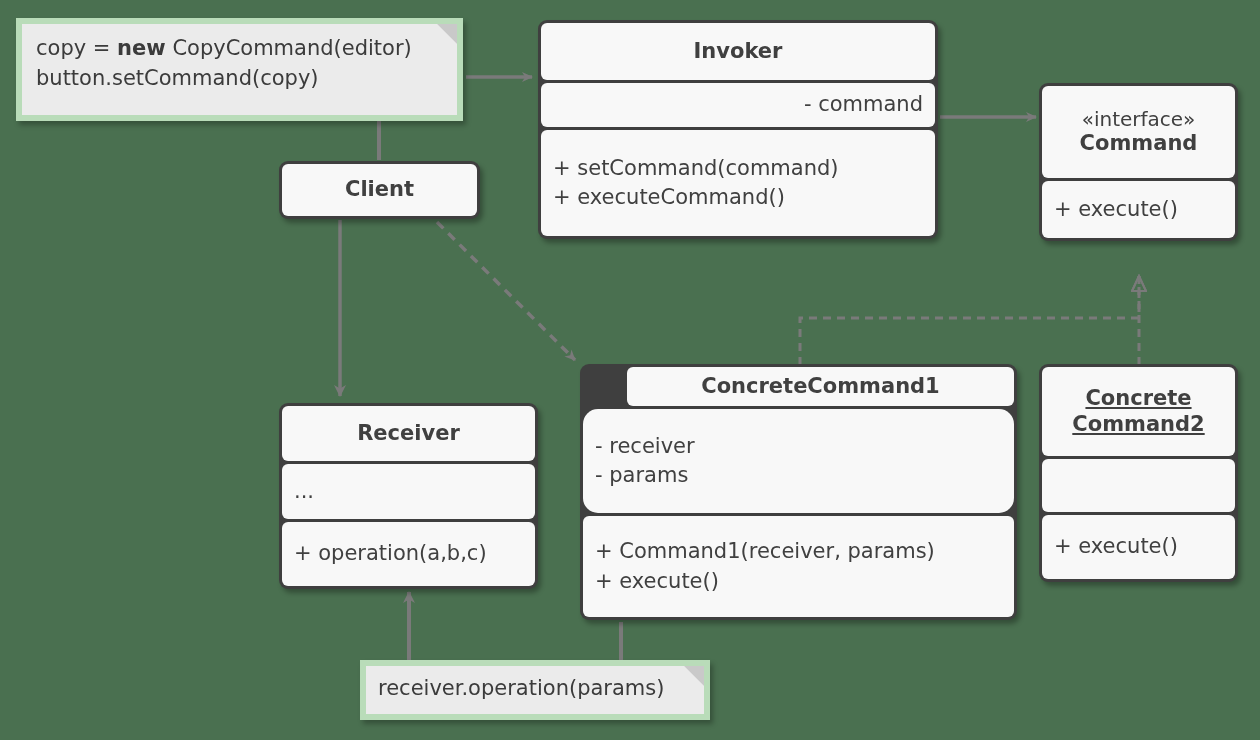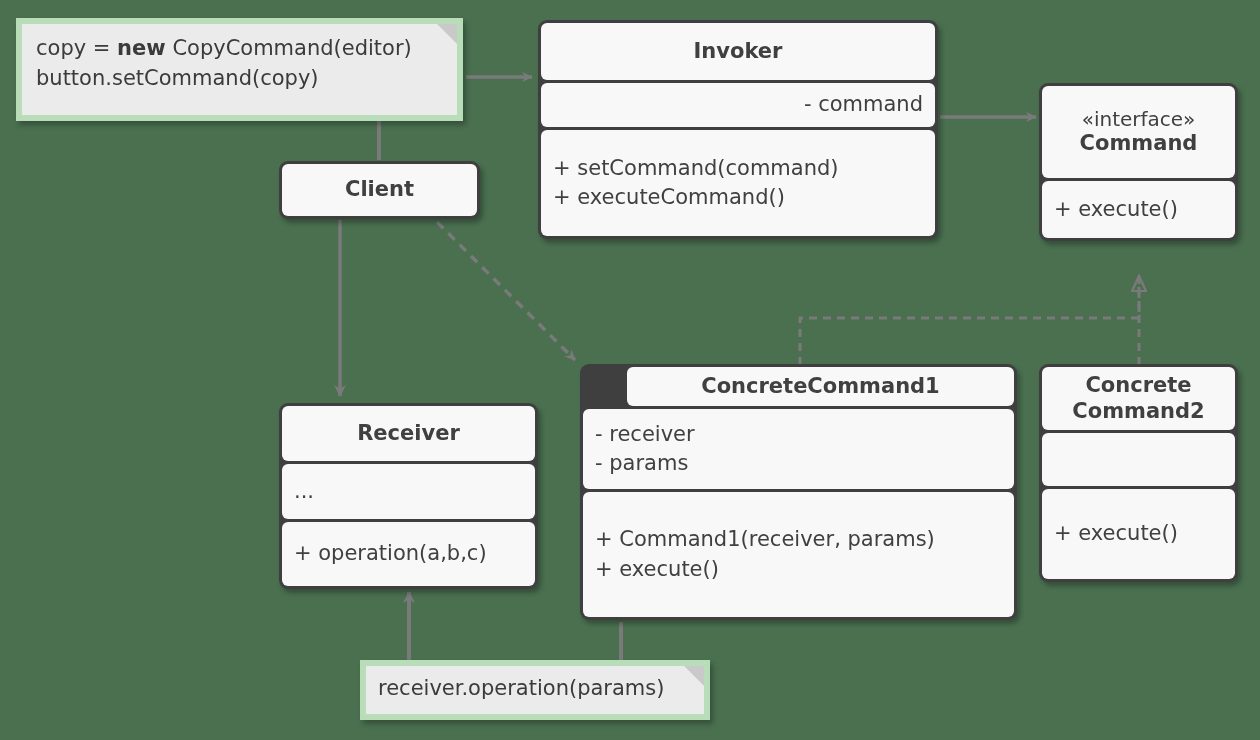--- a/index.html
+++ b/index.html
@@ -221,32 +221,32 @@
     </div>
     <div class="compartment members" style="flex:1;">
       <div class="member-line">+ operation(a,b,c)</div>
     </div>
   </div>
 
   <div class="uml-class" style="left:580px; top:364px; width:437px; height:256px;">
     <div class="compartment title" style="height:39px;margin-left:44px;">
       <span class="cname">ConcreteCommand1</span>
     </div>
-    <div class="compartment members" style="height:80px;">
+    <div class="compartment members" style="height:104px;border-radius:15px;">
       <div class="member-line">- receiver</div>
       <div class="member-line">- params</div>
     </div>
     <div class="compartment members" style="flex:1;">
       <div class="member-line">+ Command1(receiver, params)</div>
       <div class="member-line">+ execute()</div>
     </div>
   </div>
 
   <div class="uml-class" style="left:1039px; top:364px; width:199px; height:218px;">
-    <div class="compartment title" style="height:63px;">
+    <div class="compartment title" style="height:89px;text-decoration:underline;">
       <span class="cname">Concrete</span>
       <span class="cname">Command2</span>
     </div>
     <div class="compartment members empty" style="height:53px;"></div>
     <div class="compartment members" style="flex:1;">
       <div class="member-line">+ execute()</div>
     </div>
   </div>
 
   <div class="uml-note" style="left:360px; top:660px; width:350px; height:60px;">

